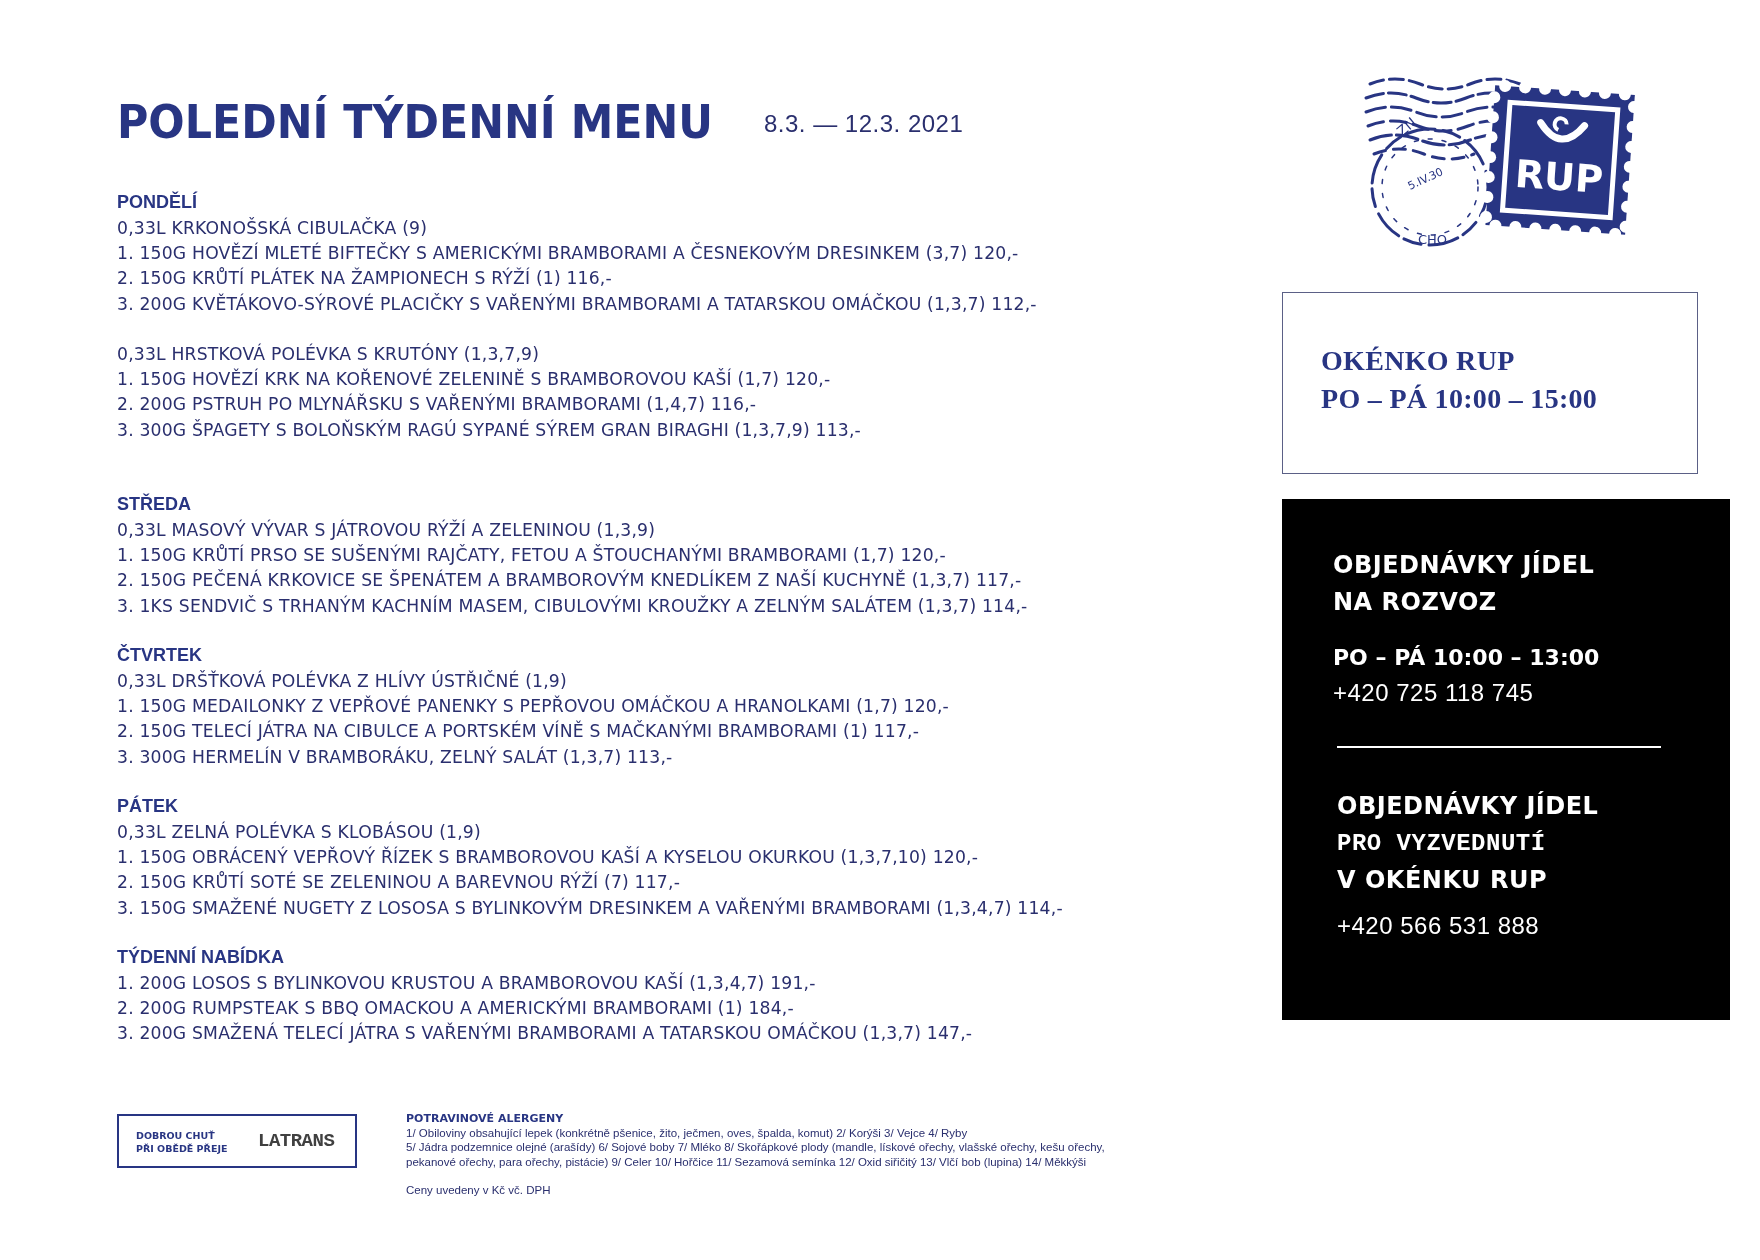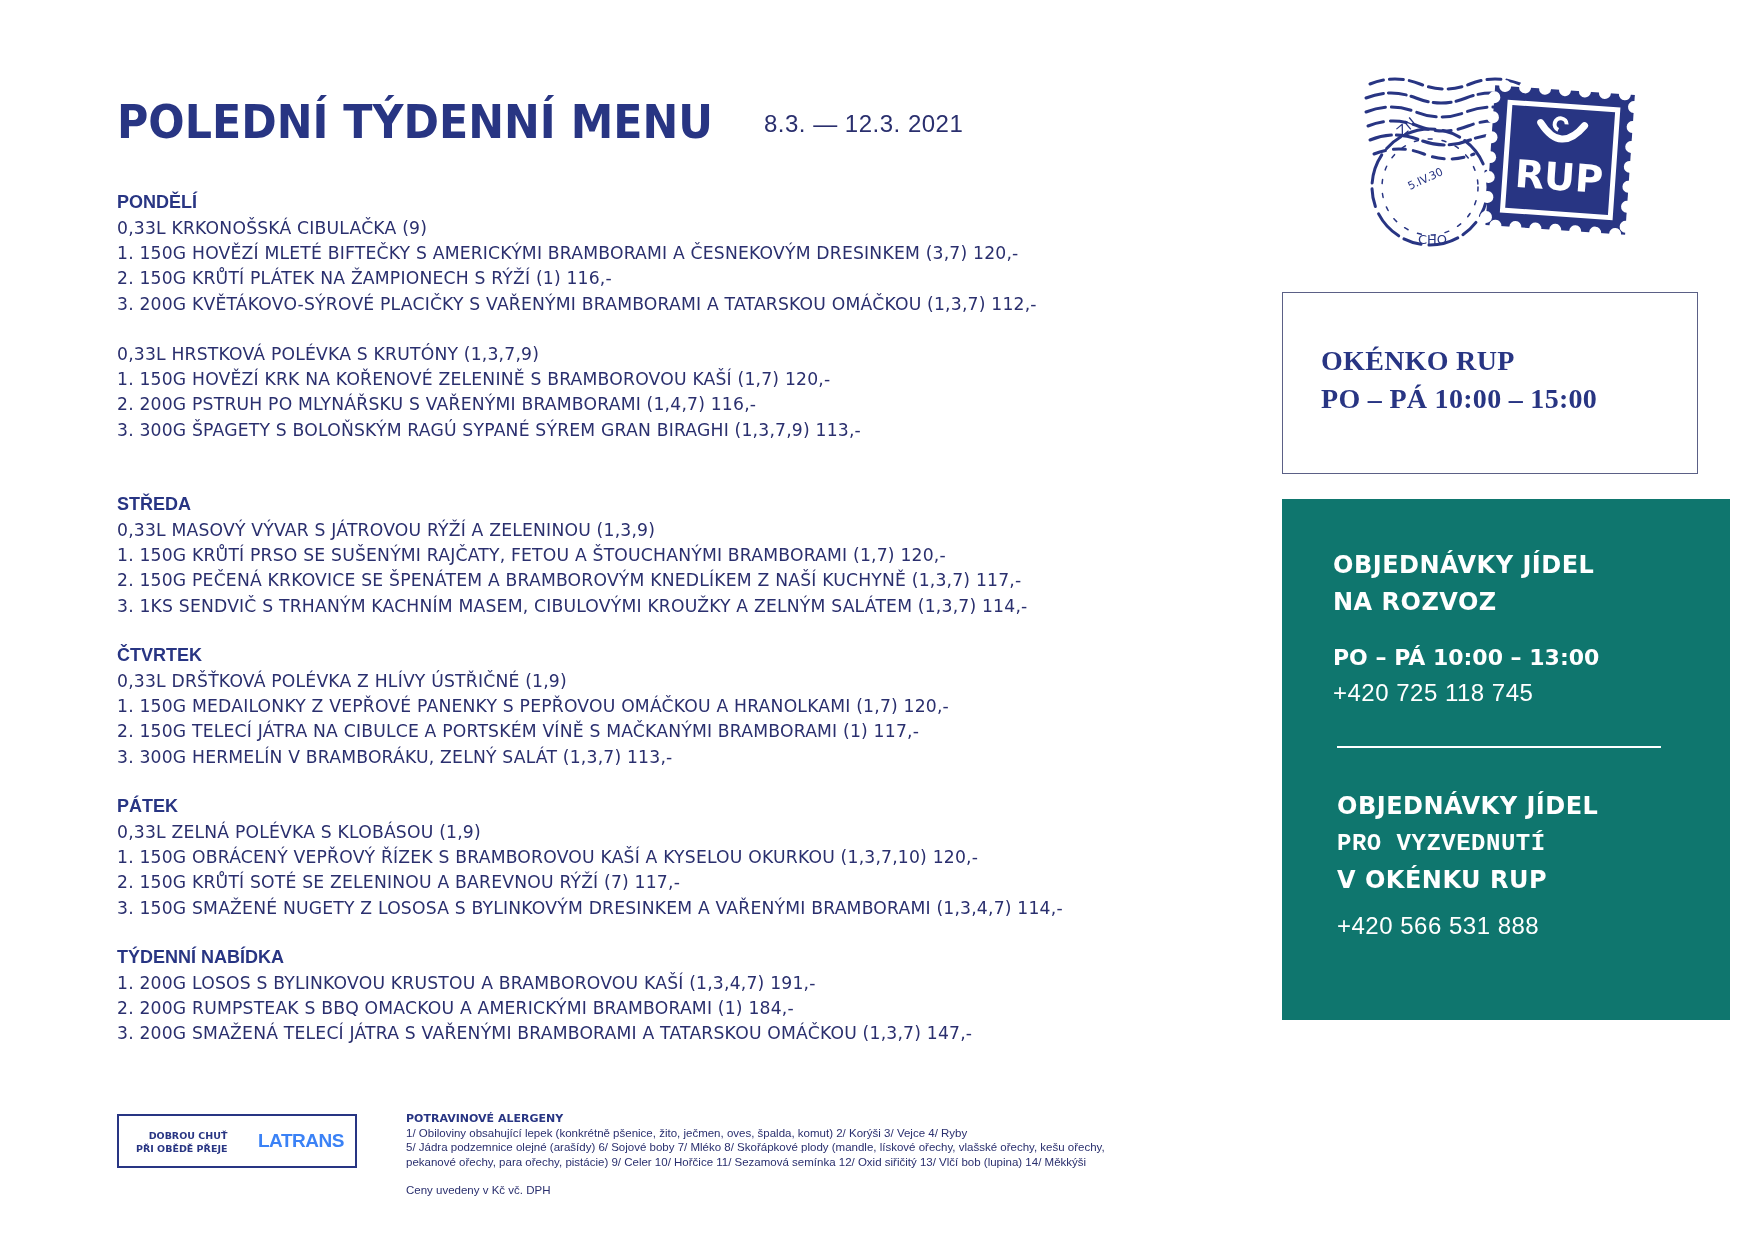--- a/index.html
+++ b/index.html
@@ -35,21 +35,21 @@
     border: 1.5px solid #5b6086; box-sizing: border-box;
   }
   .box-window .l1, .box-window .l2 {
     position: absolute; left: 38px; font-family: Liberation Serif, serif; font-weight: bold;
     color: #283583; font-size: 28px; white-space: nowrap; letter-spacing: 0.3px;
   }
   .box-window .l1 { top: 52px; }
   .box-window .l2 { top: 90px; }
   .box-dark {
     position: absolute; left: 1282px; top: 499px; width: 448px; height: 521px;
-    background: #0f766e;
+    background: #000000;
   }
   .box-dark .h {
     position: absolute; left: 51px; font-family: "DejaVu Sans", sans-serif; font-weight: bold;
     color: #ffffff; font-size: 24px; line-height: 37px; white-space: nowrap; letter-spacing: 0.5px;
   }
   .box-dark .hours {
     position: absolute; left: 51px; top: 146px; font-family: "DejaVu Sans", sans-serif; font-weight: bold;
     color: #ffffff; font-size: 22px; white-space: nowrap;
   }
   .box-dark .phone {
@@ -59,25 +59,25 @@
   .box-dark .divider {
     position: absolute; left: 55px; top: 247px; width: 324px; height: 2px; background: #ffffff;
   }
   .stamp { position: absolute; left: 1360px; top: 62px; width: 290px; height: 200px; }
   .footer-badge {
     position: absolute; left: 117px; top: 1114px; width: 240px; height: 54px;
     border: 2px solid #283583; box-sizing: border-box;
   }
   .footer-badge .t1 {
     position: absolute; left: 17px; top: 13px; font-family: "DejaVu Sans", sans-serif; font-weight: bold;
-    font-size: 9.5px; line-height: 13px; color: #283583; white-space: pre-line; text-align: right;
+    font-size: 9.5px; line-height: 13px; color: #283583; white-space: pre-line;
   }
   .footer-badge .brand {
-    position: absolute; left: 139px; top: 14px; font-family: Liberation Sans, sans-serif; font-weight: bold;
-    font-size: 19px; color: #3b82f6; letter-spacing: -0.5px;
+    position: absolute; left: 139px; top: 14px; font-family: Liberation Mono, monospace; font-weight: bold;
+    font-size: 19px; color: #404040; letter-spacing: -0.5px;
   }
   .allergens { position: absolute; left: 406px; top: 1112px; width: 850px; }
   .allergens .h {
     font-family: "DejaVu Sans", sans-serif; font-weight: bold; font-size: 11px; color: #283583; line-height: 14px;
   }
   .allergens .p {
     font-family: "Liberation Sans", sans-serif; font-size: 11.5px; color: #2a2f6e; line-height: 14.3px; white-space: nowrap;
   }
   .allergens .note {
     margin-top: 15px; font-family: "Liberation Sans", sans-serif; font-size: 11.5px; color: #2a2f6e;

